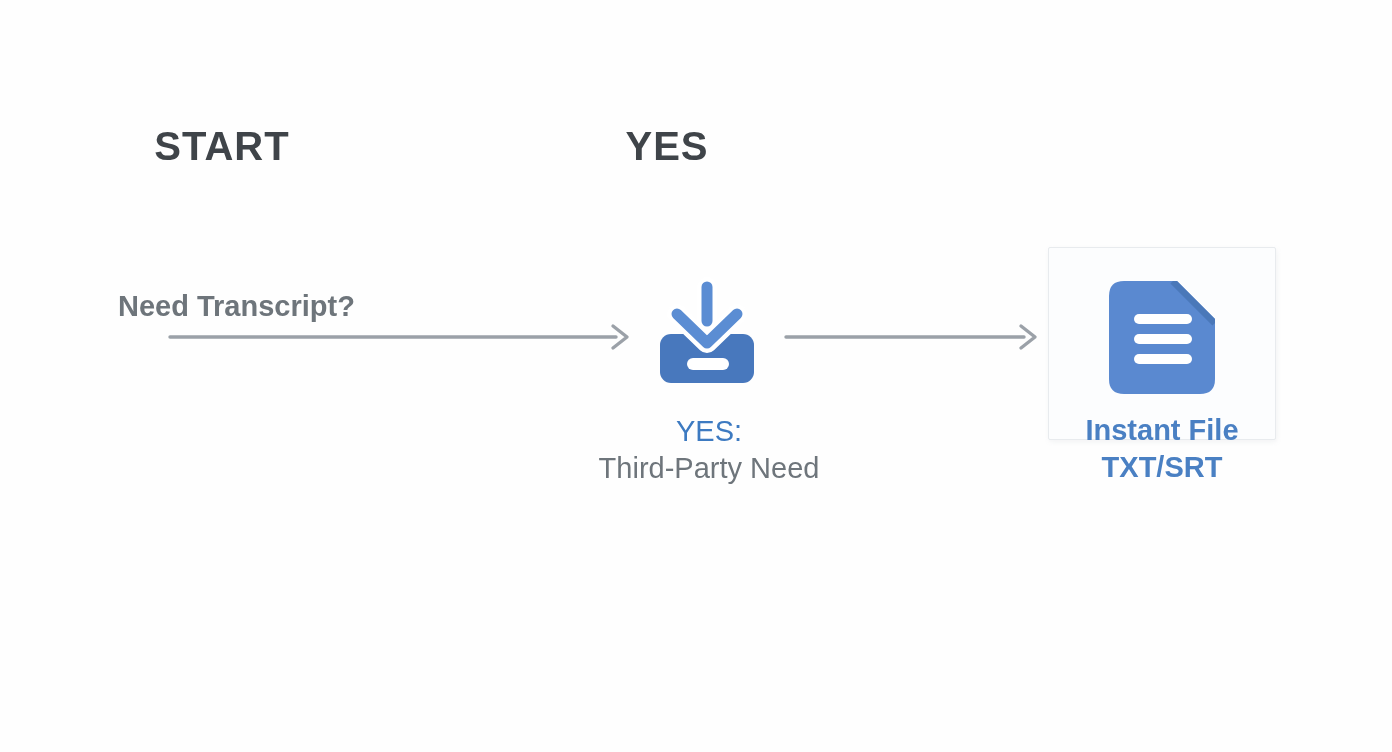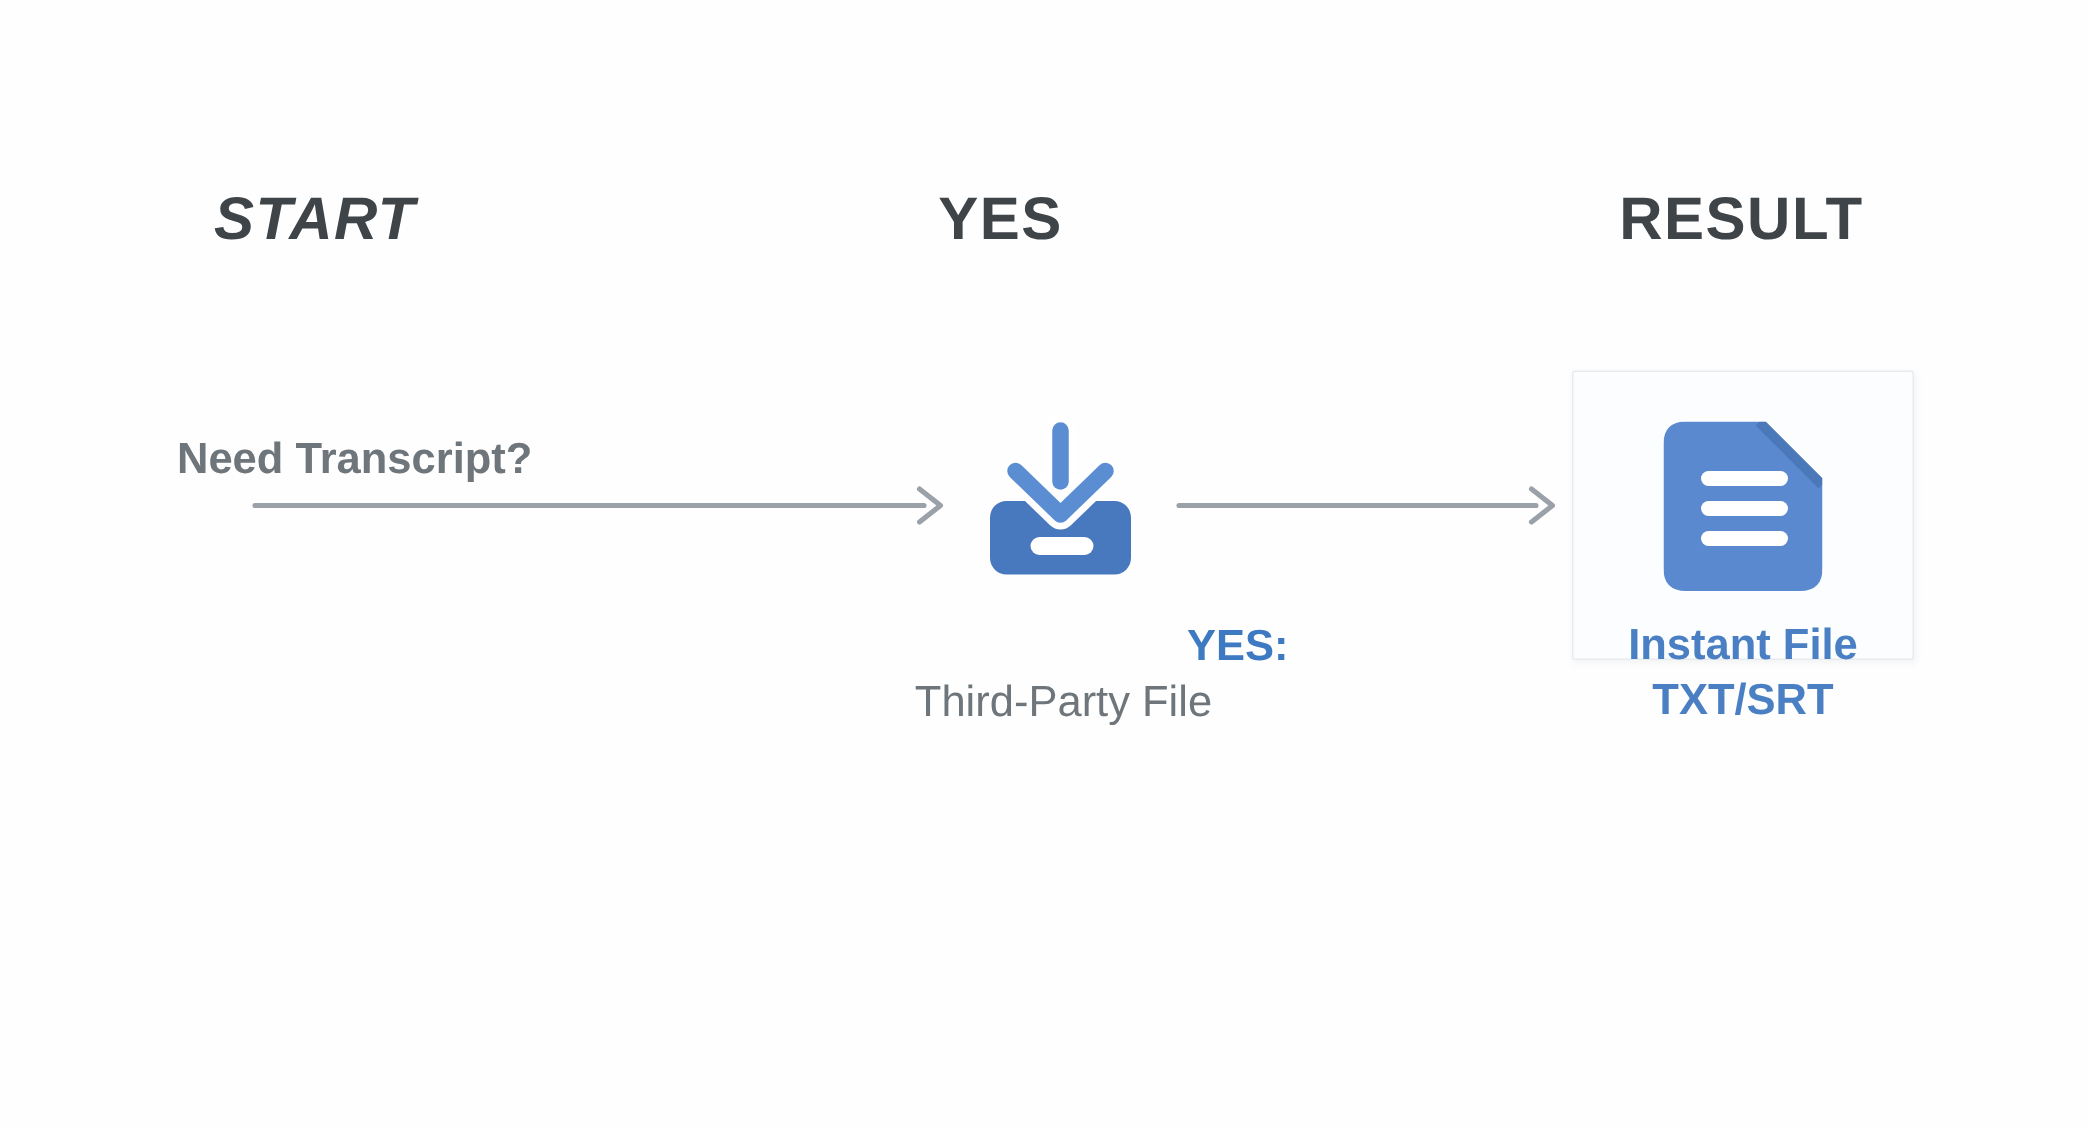--- a/index.html
+++ b/index.html
@@ -23,21 +23,21 @@
     width: 1392px; height: 752px; overflow: hidden; position: relative;
   }
   .canvas { position: absolute; inset: 0; width: 1392px; height: 752px; }
 
   .col-header {
     position: absolute; top: 124px;
     transform: translateX(-50%);
     font-size: 40px; font-weight: 700; letter-spacing: 1px;
     color: var(--header-text); white-space: nowrap;
   }
-  .h-start  { left: 210px; font-style: italic; }
+  .h-start  { left: 222px; }
   .h-yes    { left: 667px; }
   .h-result { left: 1161px; }
 
   .question-label {
     position: absolute; left: 118px; top: 290px;
     font-size: 29px; font-weight: 600; color: var(--gray-text);
     white-space: nowrap;
   }
 
   .arrow-svg { position: absolute; overflow: visible; }
@@ -52,21 +52,21 @@
   .tray { fill: var(--tray-blue); }
   .tray-pill { fill: #ffffff; }
   .dl-arrow-outline { stroke: #ffffff; stroke-width: 20; fill: none; stroke-linecap: round; stroke-linejoin: round; }
   .dl-arrow { stroke: var(--icon-arrow-blue); stroke-width: 11; fill: none; stroke-linecap: round; stroke-linejoin: round; }
 
   .middle-caption {
     position: absolute; left: 559px; top: 413px; width: 300px;
     text-align: center;
   }
   .middle-caption .cap-title {
-    font-size: 29px; font-weight: 700; color: var(--blue-text); line-height: 37px; text-align: right;
+    font-size: 29px; font-weight: 400; color: var(--blue-text); line-height: 37px;
   }
   .middle-caption .cap-subtitle {
     font-size: 29px; font-weight: 500; color: var(--gray-text); line-height: 37px;
   }
 
   .result-card {
     position: absolute; left: 1048px; top: 247px; width: 228px; height: 193px;
     background: var(--card-bg);
     border: 1.5px solid var(--card-border);
     border-radius: 2px;
@@ -82,21 +82,20 @@
     font-size: 29px; font-weight: 600; line-height: 37px;
   }
 </style>
 </head>
 <body>
 
 <div class="canvas">
 
   <div class="col-header h-start">START</div>
   <div class="col-header h-yes">YES</div>
-  <div class="col-header h-result">RESULT</div>
 
   <div class="question-label">Need Transcript?</div>
 
   <svg class="arrow-svg arrow-1" width="465" height="32">
     <line class="arrow-line" x1="2" y1="16" x2="448" y2="16"></line>
     <polyline class="arrow-head" points="445,5 459,16 445,27"></polyline>
   </svg>
 
   <svg class="download-icon-svg" width="94" height="104" viewBox="0 0 94 104">
     <rect class="tray" x="0" y="53" width="94" height="49" rx="11"></rect>
@@ -104,21 +103,21 @@
       <line class="dl-arrow-outline" x1="47" y1="6" x2="47" y2="40"></line>
       <polyline class="dl-arrow-outline" points="17,33 47,62 77,33"></polyline>
       <line class="dl-arrow" x1="47" y1="6" x2="47" y2="40"></line>
       <polyline class="dl-arrow" points="17,33 47,62 77,33"></polyline>
     </g>
     <rect class="tray-pill" x="27" y="77" width="42" height="12" rx="6"></rect>
   </svg>
 
   <div class="middle-caption">
     <div class="cap-title">YES:</div>
-    <div class="cap-subtitle">Third-Party File</div>
+    <div class="cap-subtitle">Third-Party Need</div>
   </div>
 
   <svg class="arrow-svg arrow-2" width="256" height="32">
     <line class="arrow-line" x1="2" y1="16" x2="240" y2="16"></line>
     <polyline class="arrow-head" points="237,5 251,16 237,27"></polyline>
   </svg>
 
   <div class="result-card">
     <svg class="doc-icon-svg" width="106" height="113" viewBox="0 0 106 113">
       <defs>

